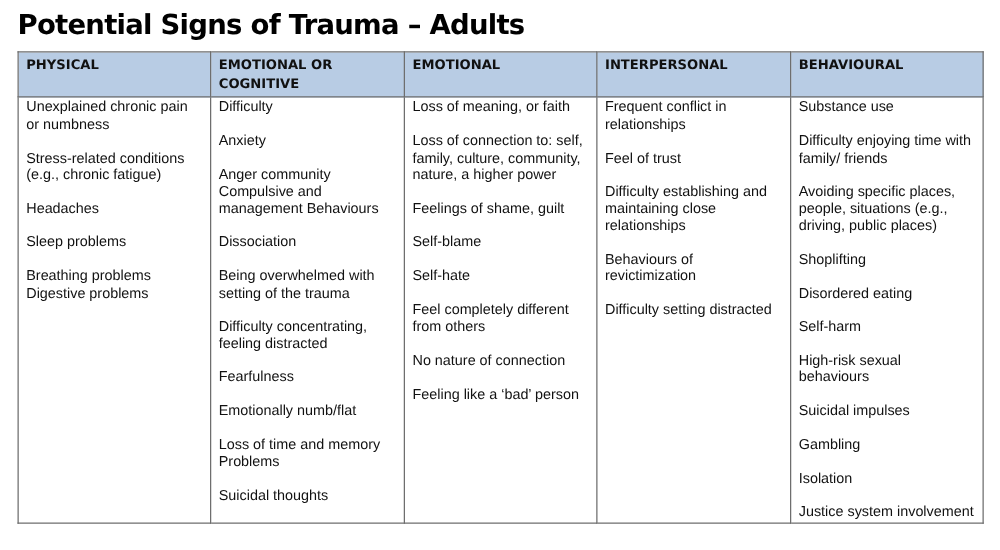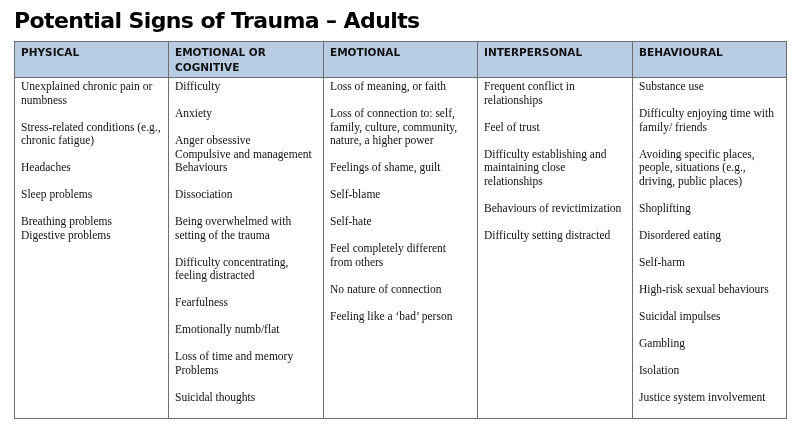--- a/index.html
+++ b/index.html
@@ -33,21 +33,20 @@
       top: 41px;
       width: 772px;
       height: 320px;
       border-collapse: collapse;
       table-layout: fixed;
     }
     table.signs th, table.signs td {
       border: 1.5px solid #6e6e6e;
       vertical-align: top;
       text-align: left;
-      font-family: Liberation Serif, serif;
     }
     table.signs th {
       background: #b8cce4;
       height: 32px;
       padding: 3px 6px 0 6px;
       font-family: "DejaVu Sans", sans-serif;
       font-size: 10.5px;
       font-weight: bold;
       line-height: 15px;
       letter-spacing: 0px;
@@ -96,21 +95,21 @@
         <div class="item">Stress-related conditions (e.g., chronic fatigue)</div>
         <div class="item">Headaches</div>
         <div class="item">Sleep problems</div>
         <div class="item tight">Breathing problems</div>
         <div class="item">Digestive problems</div>
       </td>
 
       <td>
         <div class="item">Difficulty</div>
         <div class="item">Anxiety</div>
-        <div class="item tight">Anger obsessive</div>
+        <div class="item tight">Anger community</div>
         <div class="item">Compulsive and management Behaviours</div>
         <div class="item">Dissociation</div>
         <div class="item">Being overwhelmed with setting of the trauma</div>
         <div class="item">Difficulty concentrating, feeling distracted</div>
         <div class="item">Fearfulness</div>
         <div class="item">Emotionally numb/flat</div>
         <div class="item">Loss of time and memory Problems</div>
         <div class="item">Suicidal thoughts</div>
       </td>
 

